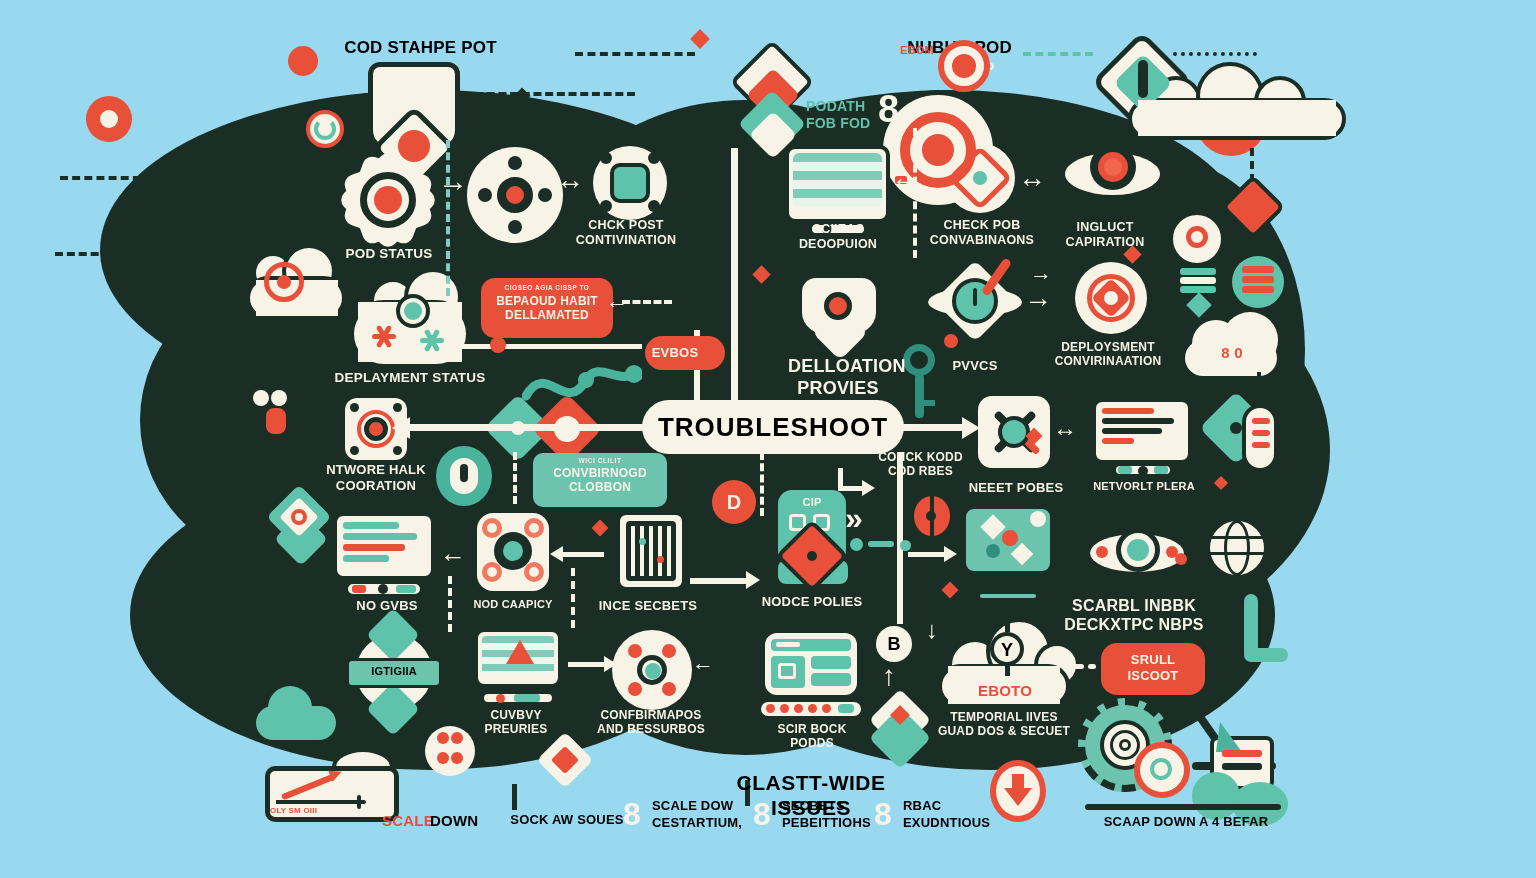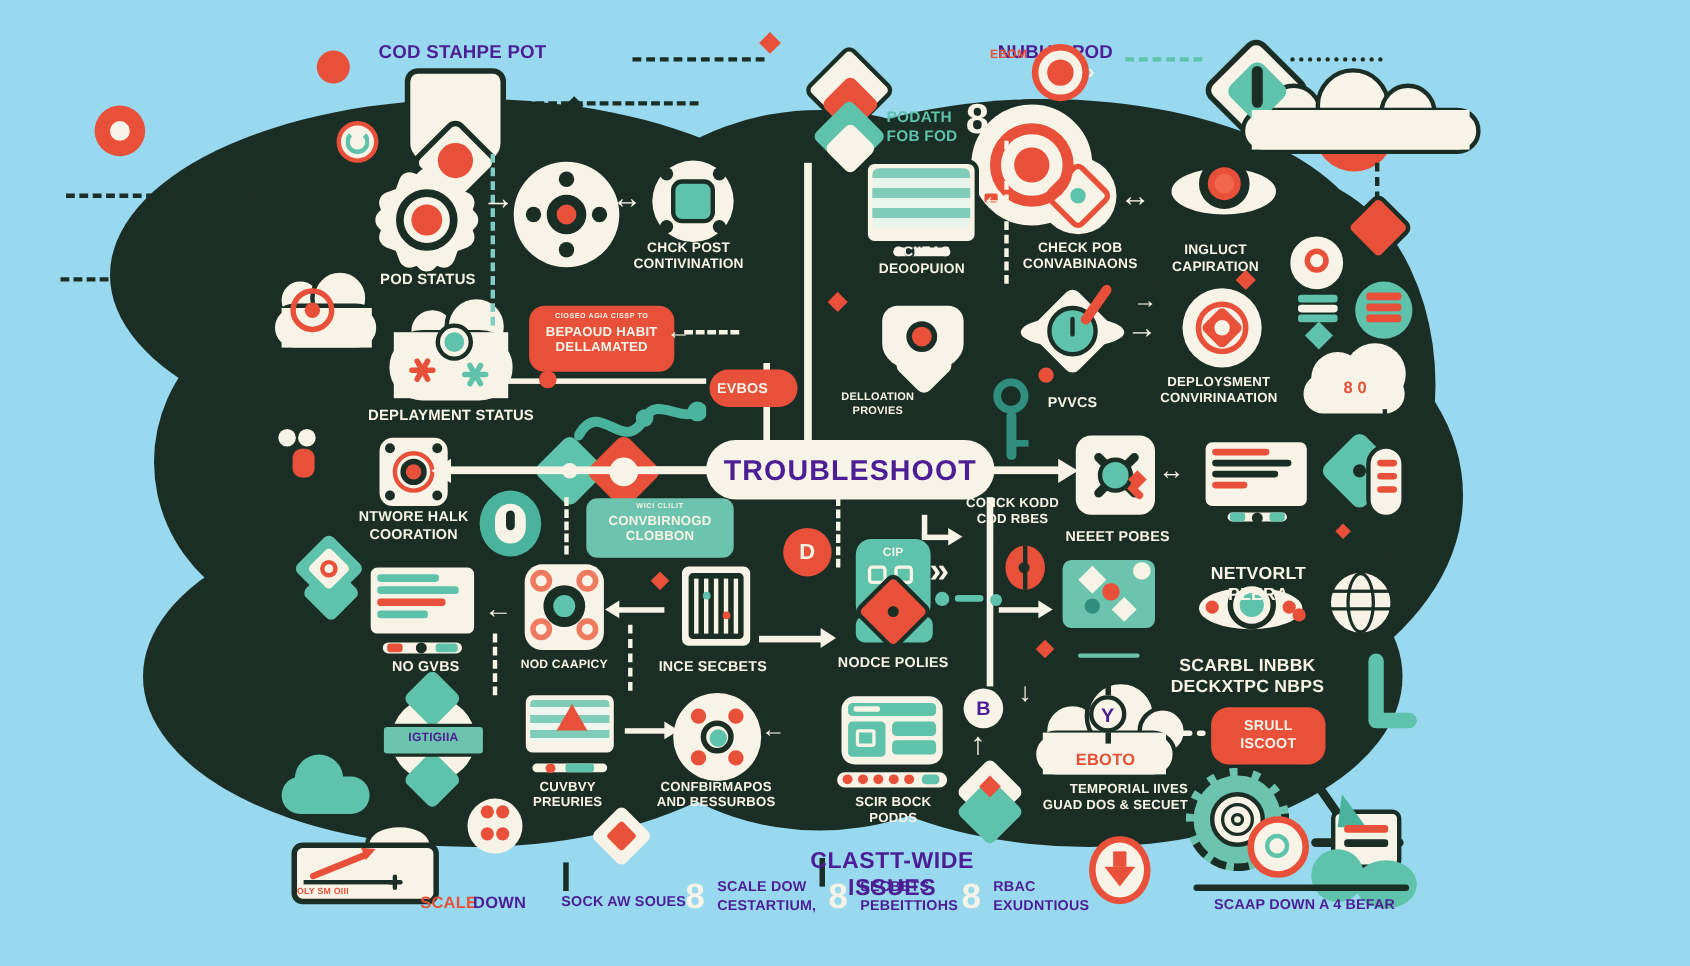--- a/index.html
+++ b/index.html
@@ -1,20 +1,20 @@
 <!DOCTYPE html>
 <html><head>
 <meta charset="utf-8">
 <style>
   html,body{margin:0;padding:0;background:#98d9ef;font-family:"Liberation Sans",sans-serif;}
   #stage{position:relative;width:1536px;height:878px;overflow:hidden;background:#98d9ef;}
   .abs{position:absolute;box-sizing:border-box;}
   .lbl{position:absolute;font-weight:700;color:#f7f3e6;text-transform:uppercase;text-align:center;
        white-space:pre-line;line-height:1.2;letter-spacing:.2px;font-size:13px;z-index:6;}
-  .dkt{color:#4c1d95;}
+  .dkt{color:#000000;}
   .rdt{color:#e8503a;}
   .tlt{color:#5fc2ab;}
   .cir{border-radius:50%;}
   .cream{background:#f7f3e6;}
   .redbg{background:#e8503a;}
   .tealbg{background:#5fc2ab;}
   .darkbg{background:#1b2e25;}
   .bd{border:4px solid #1b2e25;}
   .bd5{border:5px solid #1b2e25;}
   .rot{transform:rotate(45deg);}
@@ -193,21 +193,21 @@
 
   <svg class="abs z3" style="left:522px;top:356px;" width="120" height="66" viewBox="0 0 120 66">
     <path d="M4,40 C24,4 44,60 64,24 C76,4 96,28 112,18" stroke="#49b39b" stroke-width="9" fill="none" stroke-linecap="round"></path>
     <circle cx="64" cy="24" r="8" fill="#49b39b"></circle>
       <circle cx="112" cy="18" r="9" fill="#49b39b"></circle>
   </svg>
 
   <div class="abs cream z2" style="left:802px;top:278px;width:74px;height:58px;border-radius:14px 14px 40% 40%;"></div>
   <div class="abs cream rot z2" style="left:820px;top:312px;width:40px;height:40px;border-radius:8px;"></div>
   <div class="abs cir z3" style="left:824px;top:292px;width:28px;height:28px;border:5px solid #1b2e25;background:#e8503a;"></div>
-  <div class="lbl" style="left:748px;top:356px;width:100px;font-size:10px;">DELLOATION
+  <div class="lbl" style="left:788px;top:356px;width:100px;font-size:18px;">DELLOATION
 PROVIES</div>
 
   <div class="abs cir z3" style="left:903px;top:344px;width:32px;height:32px;border:7px solid #2f8f7c;"></div>
   <div class="abs z3" style="left:915px;top:374px;width:9px;height:44px;background:#2f8f7c;border-radius:4px;"></div>
   <div class="abs z3" style="left:922px;top:400px;width:13px;height:6px;background:#2f8f7c;"></div>
 
   <div class="abs cream rot z2" style="left:946px;top:272px;width:58px;height:58px;border-radius:8px;"></div>
   <div class="abs cream z2" style="left:928px;top:288px;width:94px;height:28px;border-radius:50%;"></div>
   <div class="abs cir tealbg bd z3" style="left:952px;top:278px;width:46px;height:46px;"></div>
   <div class="abs darkbg z4" style="left:973px;top:288px;width:4px;height:18px;border-radius:2px;"></div>
@@ -305,21 +305,21 @@
 
   <div class="abs cream bd z2" style="left:1092px;top:398px;width:100px;height:66px;border-radius:10px;"></div>
   <div class="abs redbg z3" style="left:1102px;top:408px;width:52px;height:6px;border-radius:3px;"></div>
   <div class="abs darkbg z3" style="left:1102px;top:418px;width:72px;height:6px;border-radius:3px;"></div>
   <div class="abs darkbg z3" style="left:1102px;top:428px;width:60px;height:6px;border-radius:3px;"></div>
   <div class="abs redbg z3" style="left:1102px;top:438px;width:32px;height:6px;border-radius:3px;"></div>
   <div class="abs cream bd z2" style="left:1112px;top:462px;width:62px;height:16px;border-radius:8px;"></div>
   <div class="abs cir darkbg z3" style="left:1138px;top:466px;width:10px;height:10px;"></div>
   <div class="abs tealbg z3" style="left:1118px;top:466px;width:14px;height:8px;border-radius:3px;"></div>
   <div class="abs tealbg z3" style="left:1154px;top:466px;width:14px;height:8px;border-radius:3px;"></div>
-  <div class="lbl" style="left:1080px;top:512px;width:128px;font-size:16px;">NETVORLT PLERA</div>
+  <div class="lbl" style="left:1080px;top:480px;width:128px;font-size:11px;">NETVORLT PLERA</div>
 
   <div class="abs tealbg rot z2" style="left:1210px;top:402px;width:52px;height:52px;border-radius:8px;"></div>
   <div class="abs cir darkbg z3" style="left:1230px;top:422px;width:12px;height:12px;"></div>
   <div class="abs cream z2" style="left:1242px;top:404px;width:36px;height:68px;border-radius:18px;border:4px solid #1b2e25;"></div>
   <div class="abs redbg z3" style="left:1252px;top:418px;width:18px;height:6px;border-radius:3px;"></div>
   <div class="abs redbg z3" style="left:1252px;top:430px;width:18px;height:6px;border-radius:3px;"></div>
   <div class="abs redbg z3" style="left:1252px;top:442px;width:18px;height:6px;border-radius:3px;"></div>
   <div class="abs darkbg z2" style="left:1257px;top:372px;width:4px;height:32px;"></div>
   <div class="abs darkbg z2" style="left:1257px;top:472px;width:4px;height:28px;"></div>
   <div class="abs z2" style="left:1251px;top:500px;width:0;height:0;border-left:8px solid transparent;border-right:8px solid transparent;border-top:12px solid #1b2e25;"></div>
@@ -487,21 +487,21 @@
   <div class="abs cir cream bd z2" style="left:948px;top:638px;width:54px;height:54px;"></div>
   <div class="abs cir cream bd z2" style="left:986px;top:618px;width:66px;height:66px;"></div>
   <div class="abs cir cream bd z2" style="left:1034px;top:642px;width:46px;height:46px;"></div>
   <div class="abs cream bd z2" style="left:938px;top:664px;width:132px;height:44px;border-radius:22px;"></div>
   <div class="abs cream z3" style="left:948px;top:666px;width:112px;height:38px;"></div>
   <div class="abs cir z4" style="left:990px;top:632px;width:34px;height:34px;border:4px solid #1b2e25;background:#f7f3e6;"></div>
   <div class="lbl dkt z5" style="left:990px;top:640px;width:34px;font-size:18px;">Y</div>
   <div class="abs darkbg z4" style="left:1005px;top:620px;width:5px;height:12px;"></div>
   <div class="abs darkbg z4" style="left:1005px;top:666px;width:5px;height:10px;"></div>
   <div class="lbl rdt z5" style="left:972px;top:682px;width:66px;font-size:15px;">EBOTO</div>
-  <div class="lbl" style="left:928px;top:710px;width:152px;font-size:12px;text-align:right;">TEMPORIAL IIVES
+  <div class="lbl" style="left:928px;top:710px;width:152px;font-size:12px;">TEMPORIAL IIVES
 GUAD DOS &amp; SECUET</div>
 
   <div class="abs cir z2" style="left:1078px;top:698px;width:94px;height:94px;background:#6cc4ae;border:7px dashed #1b2e25;"></div>
   <div class="abs cir z3" style="left:1100px;top:720px;width:50px;height:50px;border:4px solid #1b2e25;background:#f7f3e6;"></div>
   <div class="abs cir z4" style="left:1110px;top:730px;width:30px;height:30px;border:3px solid #1b2e25;"></div>
   <div class="abs cir z5" style="left:1119px;top:739px;width:12px;height:12px;border:3px solid #1b2e25;"></div>
   <div class="abs cir cream z5" style="left:1134px;top:742px;width:56px;height:56px;border:6px solid #e8503a;"></div>
   <div class="abs cir z7" style="left:1150px;top:758px;width:22px;height:22px;border:4px solid #5fc2ab;"></div>
   <div class="abs cir cream z3" style="left:990px;top:760px;width:56px;height:62px;border:6px solid #e8503a;"></div>
   <div class="abs redbg z4" style="left:1012px;top:774px;width:12px;height:14px;"></div>

